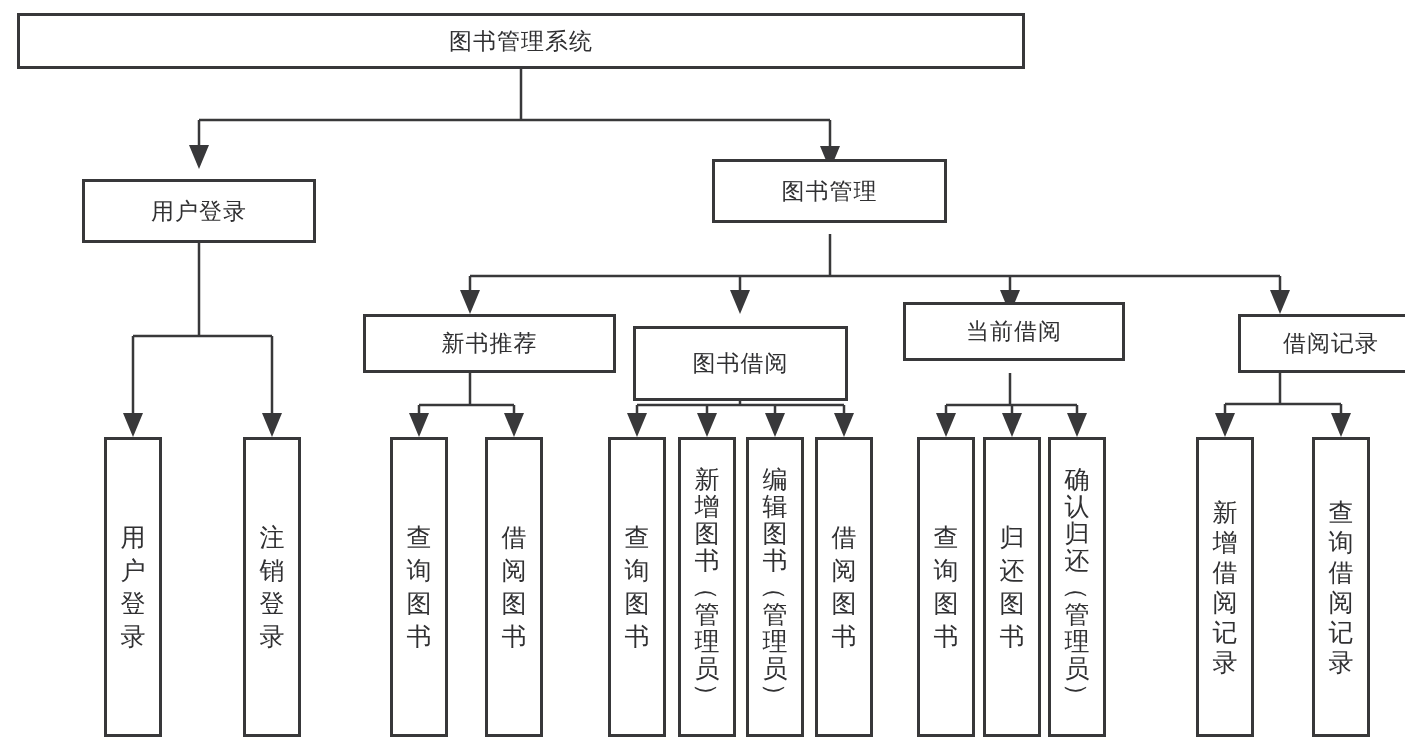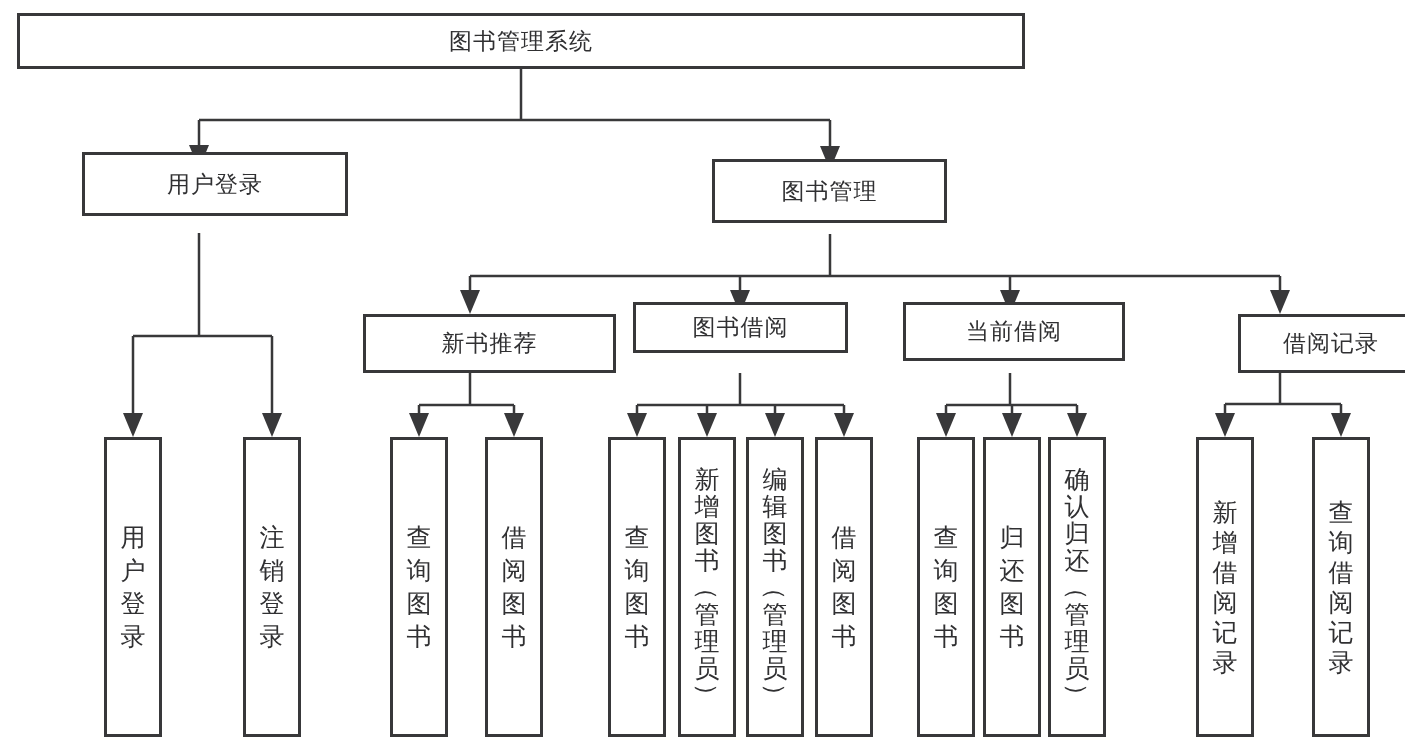--- a/index.html
+++ b/index.html
@@ -77,31 +77,31 @@
       <path d="M1067 413 L1087 413 L1077 437 Z"></path>
       <path d="M1215 413 L1235 413 L1225 437 Z"></path>
       <path d="M1331 413 L1351 413 L1341 437 Z"></path>
     </g>
   </svg>
 
   <div class="box" style="left:17px;top:13px;width:1008px;height:56px">
     <span class="hlabel">图书管理系统</span>
   </div>
 
-  <div class="box" style="left:82px;top:152px;width:266px;height:64px">
+  <div class="box" style="left:82px;top:179px;width:234px;height:64px">
     <span class="hlabel">用户登录</span>
   </div>
   <div class="box" style="left:712px;top:159px;width:235px;height:64px">
     <span class="hlabel">图书管理</span>
   </div>
 
   <div class="box" style="left:363px;top:314px;width:253px;height:59px">
     <span class="hlabel">新书推荐</span>
   </div>
-  <div class="box" style="left:633px;top:302px;width:215px;height:51px">
+  <div class="box" style="left:633px;top:326px;width:215px;height:75px">
     <span class="hlabel">图书借阅</span>
   </div>
   <div class="box" style="left:903px;top:302px;width:222px;height:59px">
     <span class="hlabel">当前借阅</span>
   </div>
   <div class="box" style="left:1238px;top:314px;width:186px;height:59px">
     <span class="hlabel">借阅记录</span>
   </div>
 
   <div class="box" style="left:104px;top:437px;width:58px;height:300px">

